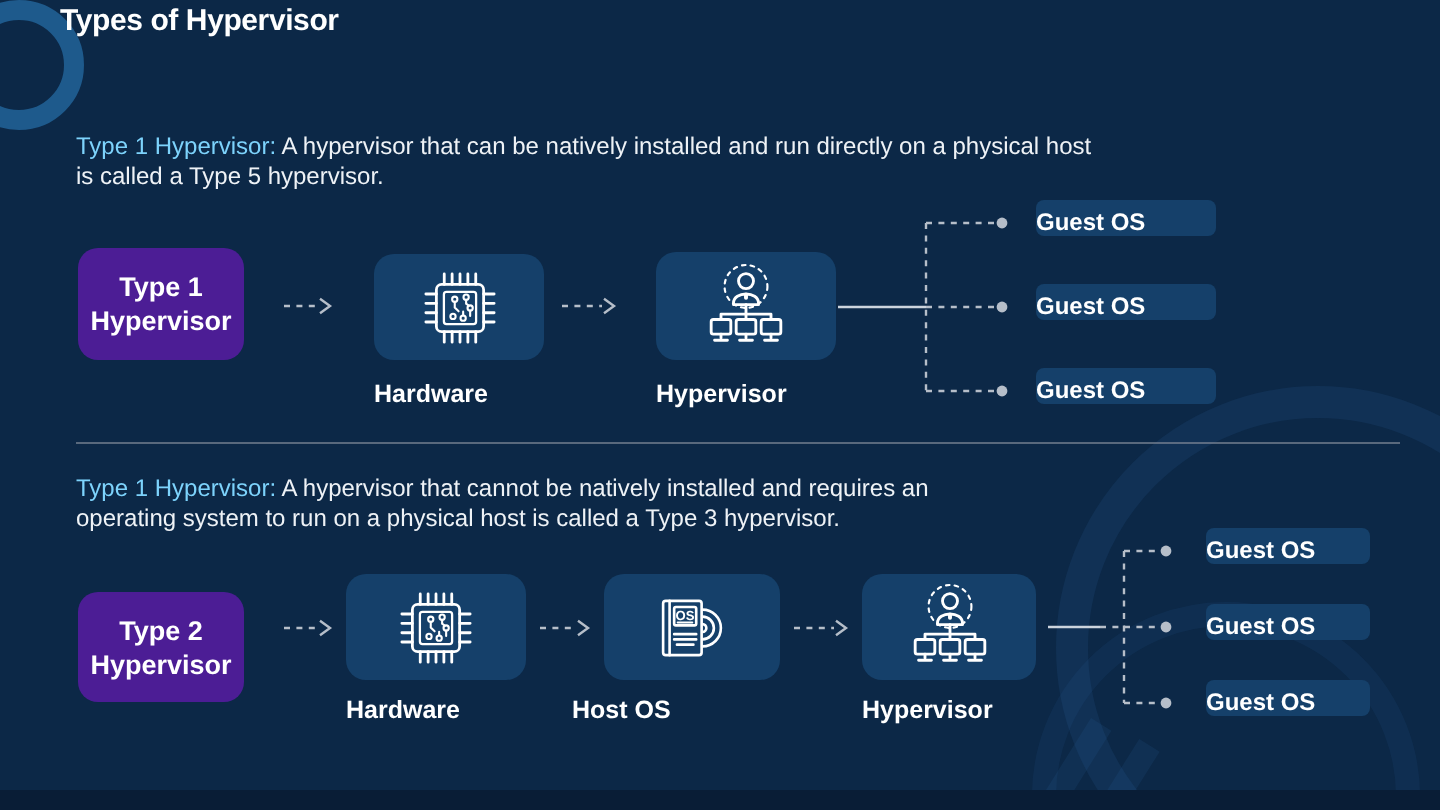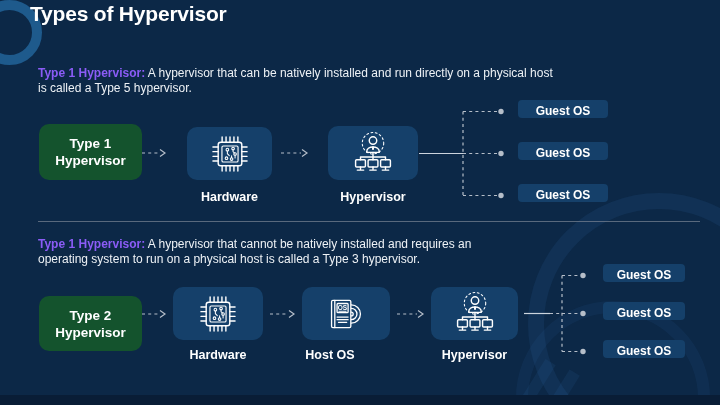--- a/index.html
+++ b/index.html
@@ -1,30 +1,30 @@
 <!DOCTYPE html>
 <html><head>
 <meta charset="utf-8">
 <style>
   html,body{margin:0;padding:0;background:#06192e}
   .slide{position:relative;width:720px;height:405px;background:#0c2847;overflow:hidden;
          font-family:"Liberation Sans",sans-serif;color:#fff}
   .logo-ring{position:absolute;left:-23px;top:0;width:45px;height:45px;
              border:10px solid #1e5a8c;border-radius:50%}
-  .title{position:absolute;left:30px;top:2px;font-size:21px;font-weight:700;letter-spacing:-.2px}
+  .title{position:absolute;left:30px;top:2px;font-size:15px;font-weight:700;letter-spacing:-.2px}
   .para{position:absolute;left:38px;width:620px;font-size:12px;line-height:14.5px;color:#eef2f6}
-  .para .h{color:#8b5cf6;font-weight:700}
-  .start{position:absolute;width:103px;background:#14532d;border-radius:10px;
+  .para .h{color:#7dd3fc;font-weight:400}
+  .start{position:absolute;width:83px;background:#4c1d95;border-radius:10px;
          display:flex;flex-direction:column;justify-content:center;text-align:center;
          font-size:13.5px;font-weight:700;line-height:17px}
   .node{position:absolute;background:#15406a;border-radius:10px;
         display:flex;align-items:center;justify-content:center}
-  .nlabel{position:absolute;text-align:center;font-size:12.5px;font-weight:700}
+  .nlabel{position:absolute;text-align:left;font-size:12.5px;font-weight:700}
   .guest{position:absolute;height:18px;background:#15406a;border-radius:4px;
-         text-align:center;font-size:12px;font-weight:700;line-height:23px}
+         font-size:12px;font-weight:700;line-height:23px}
   .divider{position:absolute;left:38px;top:221px;width:662px;height:1px;background:#7a8594;opacity:.7}
   .connectors{position:absolute;left:0;top:0;pointer-events:none}
   .band{position:absolute;left:0;bottom:0;width:100%;height:10px;background:#091d36}
   .ring{position:absolute;border-radius:50%;pointer-events:none}
   .ring.r1{right:-70px;bottom:-50px;width:230px;height:230px;border:16px solid rgba(47,108,172,.14)}
   .ring.r2{right:10px;bottom:-90px;width:170px;height:170px;border:12px solid rgba(47,108,172,.10)}
   .stripe{position:absolute;background:rgba(47,108,172,.13);pointer-events:none}
   .stripe.s1{left:530px;bottom:-8px;width:12px;height:55px;transform:rotate(32deg)}
   .stripe.s2{left:556px;bottom:-12px;width:12px;height:48px;transform:rotate(32deg)}
   svg text{font-family:"Liberation Sans",sans-serif}

